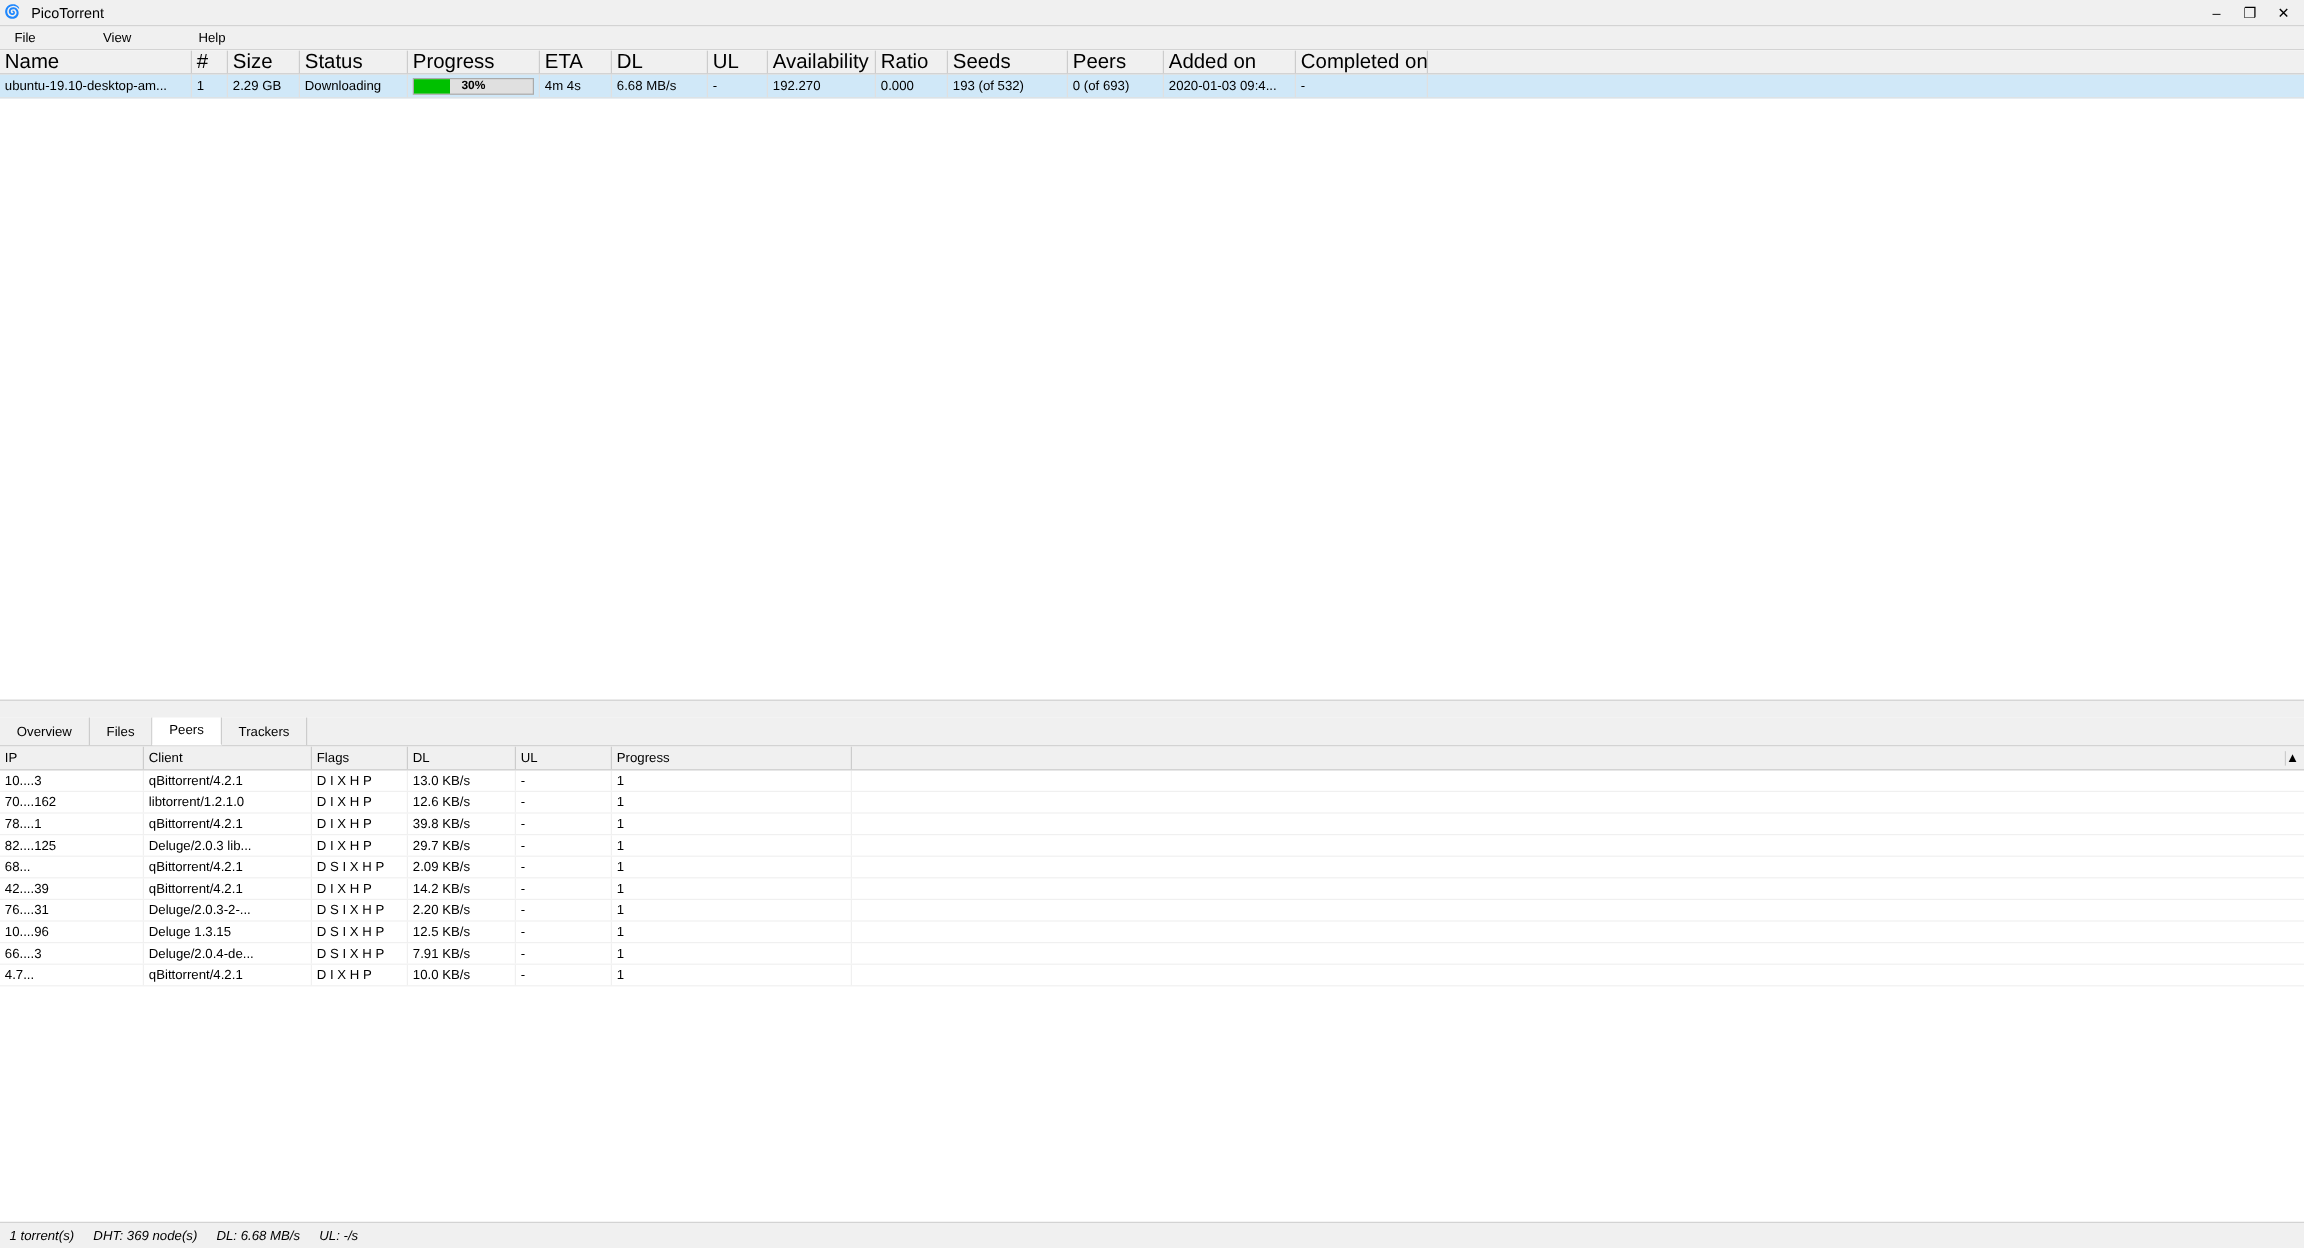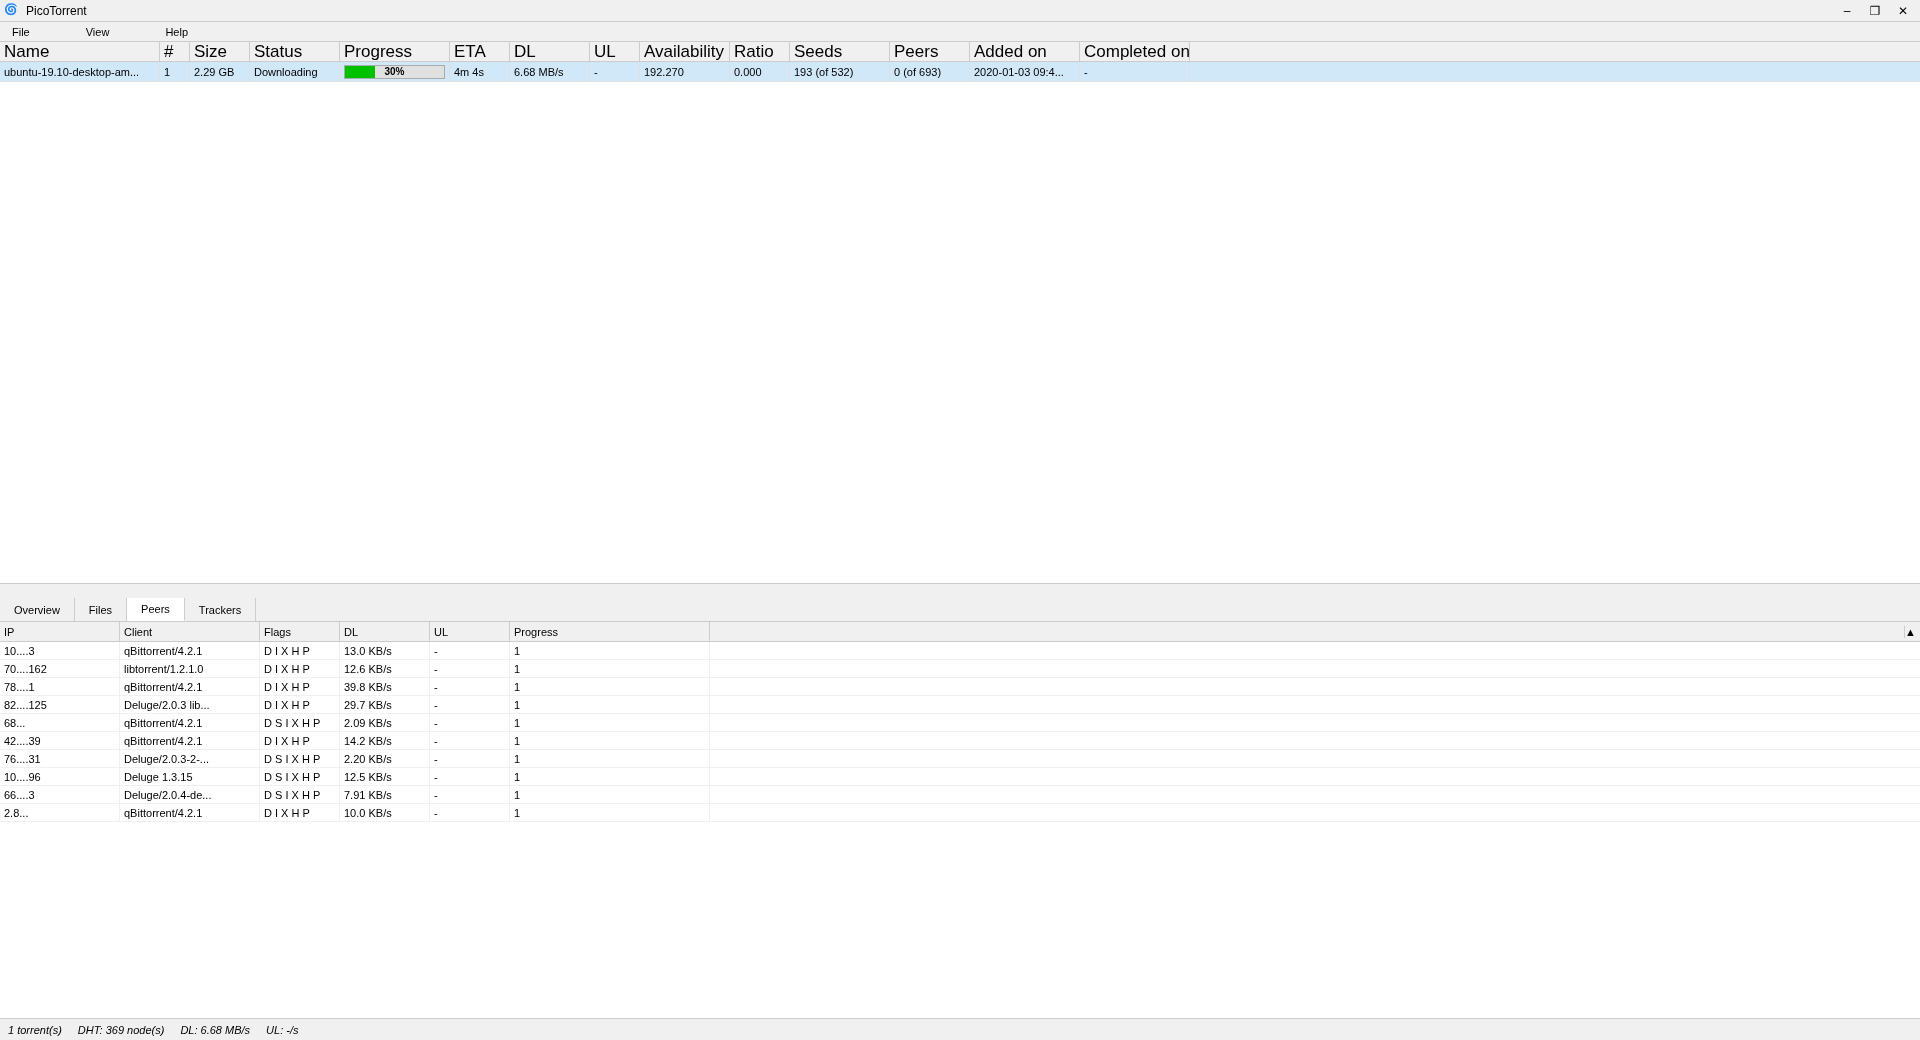--- a/index.html
+++ b/index.html
@@ -415,21 +415,21 @@
           <div class="peer-row">
             <div class="peer-cell pcol-ip">66....3</div>
             <div class="peer-cell pcol-client">Deluge/2.0.4-de...</div>
             <div class="peer-cell pcol-flags">D S I X H P</div>
             <div class="peer-cell pcol-dl">7.91 KB/s</div>
             <div class="peer-cell pcol-ul">-</div>
             <div class="peer-cell pcol-progress">1</div>
             <div style="flex: 1 1 0%;"></div>
           </div>
           <div class="peer-row">
-            <div class="peer-cell pcol-ip">2.8...</div>
+            <div class="peer-cell pcol-ip">4.7...</div>
             <div class="peer-cell pcol-client">qBittorrent/4.2.1</div>
             <div class="peer-cell pcol-flags">D I X H P</div>
             <div class="peer-cell pcol-dl">10.0 KB/s</div>
             <div class="peer-cell pcol-ul">-</div>
             <div class="peer-cell pcol-progress">1</div>
             <div style="flex: 1 1 0%;"></div>
           </div>
         </div>
     </div>
   </div>

